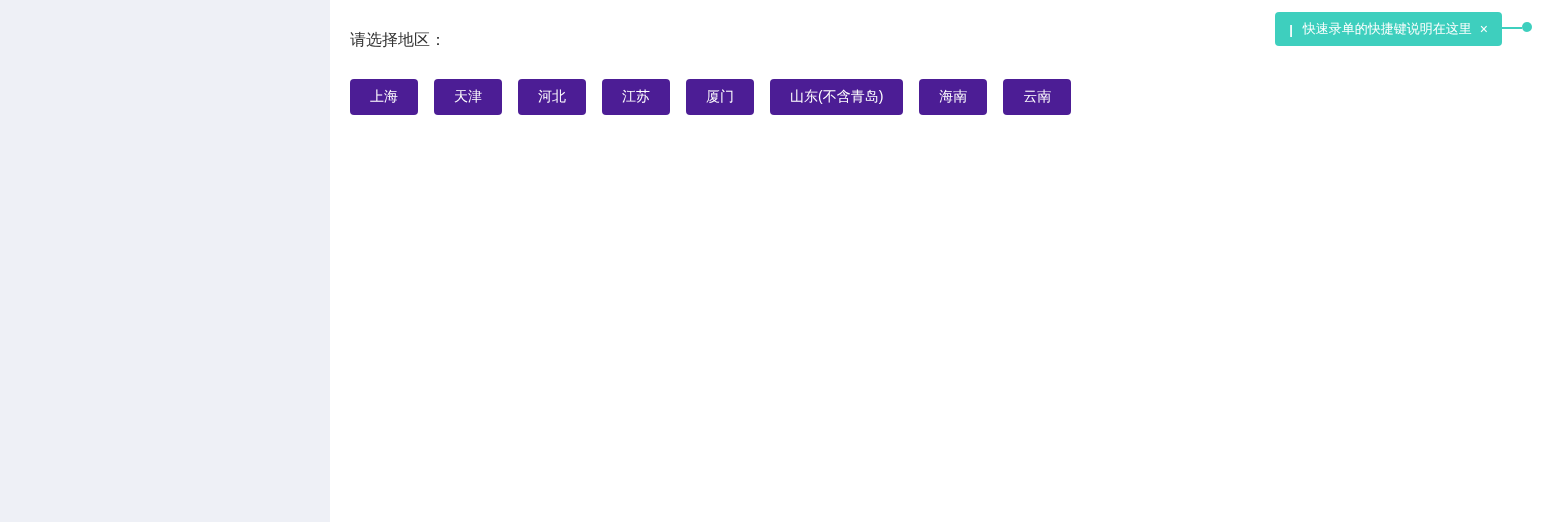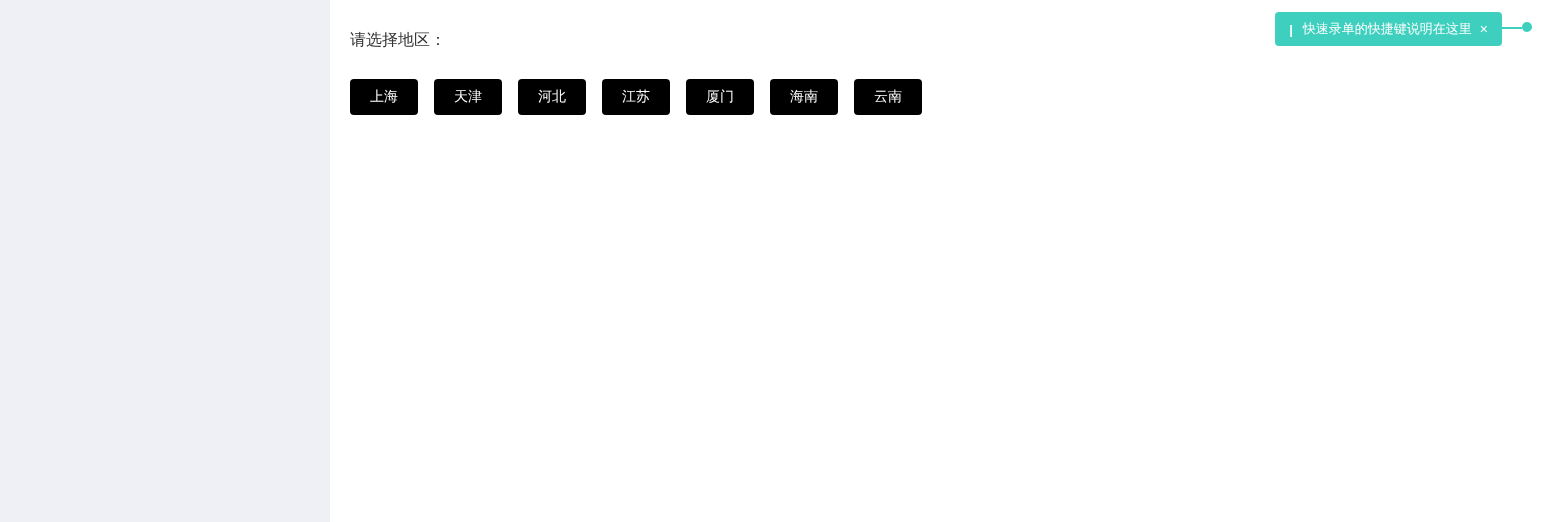--- a/index.html
+++ b/index.html
@@ -43,21 +43,21 @@
       font-weight: 500;
     }
 
     .region-buttons {
       display: flex;
       flex-wrap: wrap;
       gap: 16px;
     }
 
     .region-btn {
-      background: #000000;
+      background: #4c1d95;
       border: none;
       border-radius: 4px;
       color: #fff;
       font-size: 14px;
       padding: 0 20px;
       height: 36px;
       cursor: pointer;
       white-space: nowrap;
       font-family: "Microsoft YaHei", "PingFang SC", sans-serif;
     }
@@ -120,20 +120,21 @@
 <div class="main-content">
   <div class="page-label">请选择地区：</div>
 
   <div class="region-buttons">
 
   <button class="region-btn">上海</button>
       <button class="region-btn">天津</button>
       <button class="region-btn">河北</button>
       <button class="region-btn">江苏</button>
       <button class="region-btn">厦门</button>
+      <button class="region-btn">山东(不含青岛)</button>
       <button class="region-btn">海南</button>
       <button class="region-btn">云南</button>
     </div>
 </div>
 
 <div class="tooltip-popup">
   <span>快速录单的快捷键说明在这里</span>
   <span class="tooltip-close">×</span>
 </div>
 

